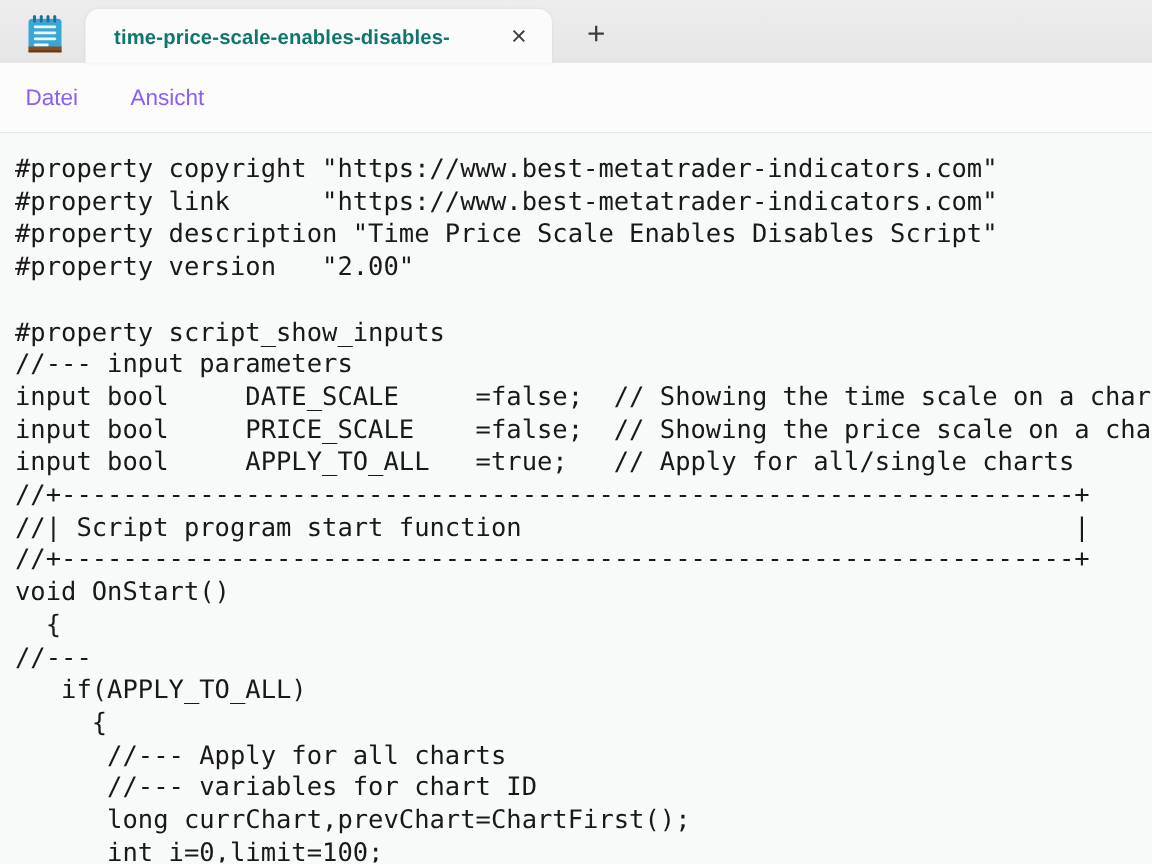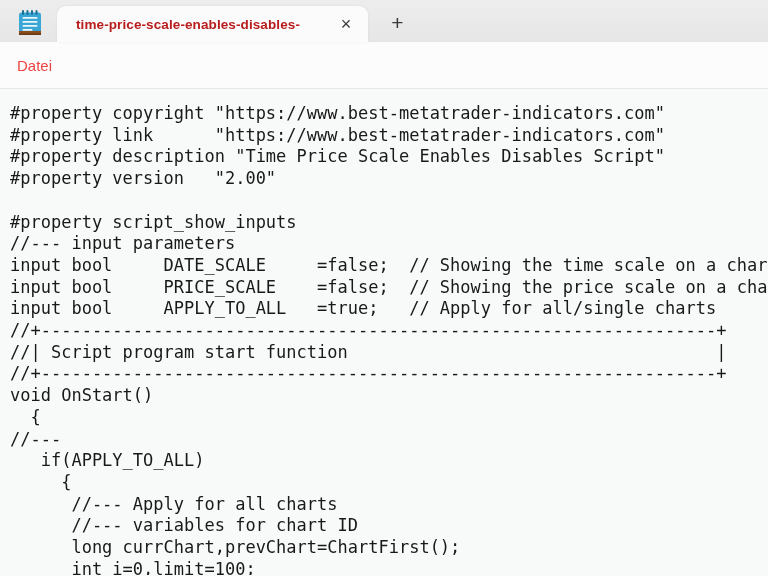--- a/index.html
+++ b/index.html
@@ -28,21 +28,21 @@
     border-radius: 9px 9px 0 0;
     box-shadow: 0 0 3px rgba(0,0,0,0.06);
     display: flex; align-items: center;
     cursor: default;
   }
   .tab-title {
     flex: 1;
     padding-left: 19px;
     font-size: 13.5px;
     font-weight: 700;
-    color: #b91c1c;
+    color: #0f766e;
     letter-spacing: 0.1px;
     white-space: nowrap; overflow: hidden;
   }
   .tab-close {
     width: 26px; height: 26px;
     margin-right: 9px;
     display: flex; align-items: center; justify-content: center;
     font-size: 18px; font-weight: 400;
     color: #3c3c3c;
     border-radius: 4px;
@@ -65,21 +65,21 @@
     height: 47px;
     background: #fcfcfc;
     border-bottom: 1px solid #e6e6e6;
     display: flex; align-items: center;
     padding-left: 5px;
   }
   .menu-item {
     padding: 7px 12px;
     margin-right: 11px;
     font-size: 15px;
-    color: #ef4444;
+    color: #8b5cf6;
     border-radius: 5px;
     cursor: default;
   }
 
   
   .editor {
     width: 768px;
     height: 486px;
     background: #f8f9f9;
     padding: 14px 0 0 10px;
@@ -118,20 +118,21 @@
   <div class="tab">
     <span class="tab-title">time-price-scale-enables-disables-</span>
     <span class="tab-close">×</span>
   </div>
 
   <div class="new-tab">+</div>
 </div>
 
 <div class="menubar">
   <div class="menu-item">Datei</div>
+  <div class="menu-item">Ansicht</div>
 </div>
 
 <div class="editor">
   <pre>#property copyright "https://www.best-metatrader-indicators.com"
 #property link      "https://www.best-metatrader-indicators.com"
 #property description "Time Price Scale Enables Disables Script"
 #property version   "2.00"
 
 #property script_show_inputs
 //--- input parameters

